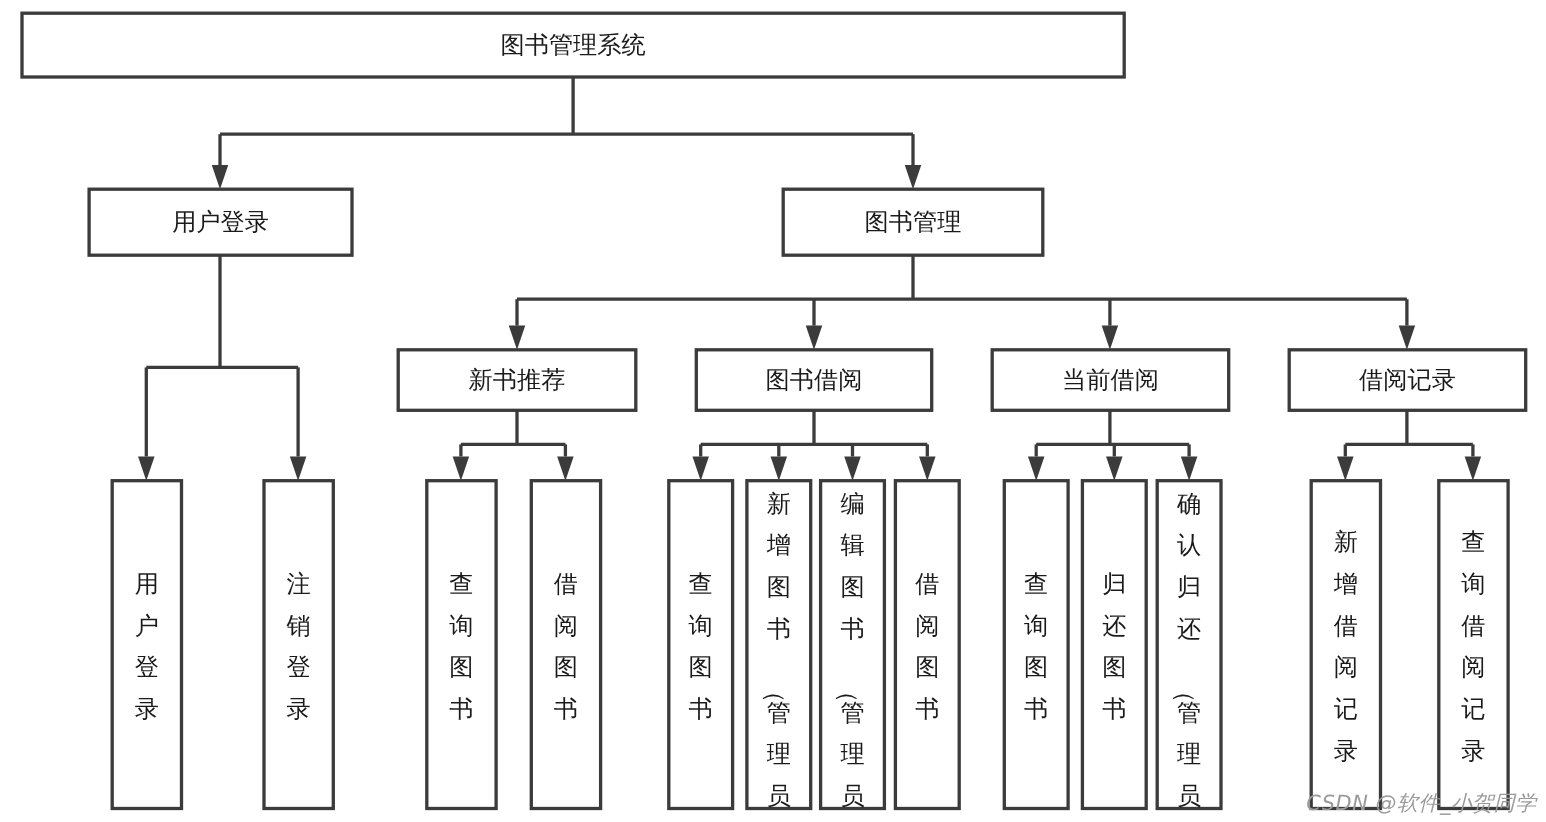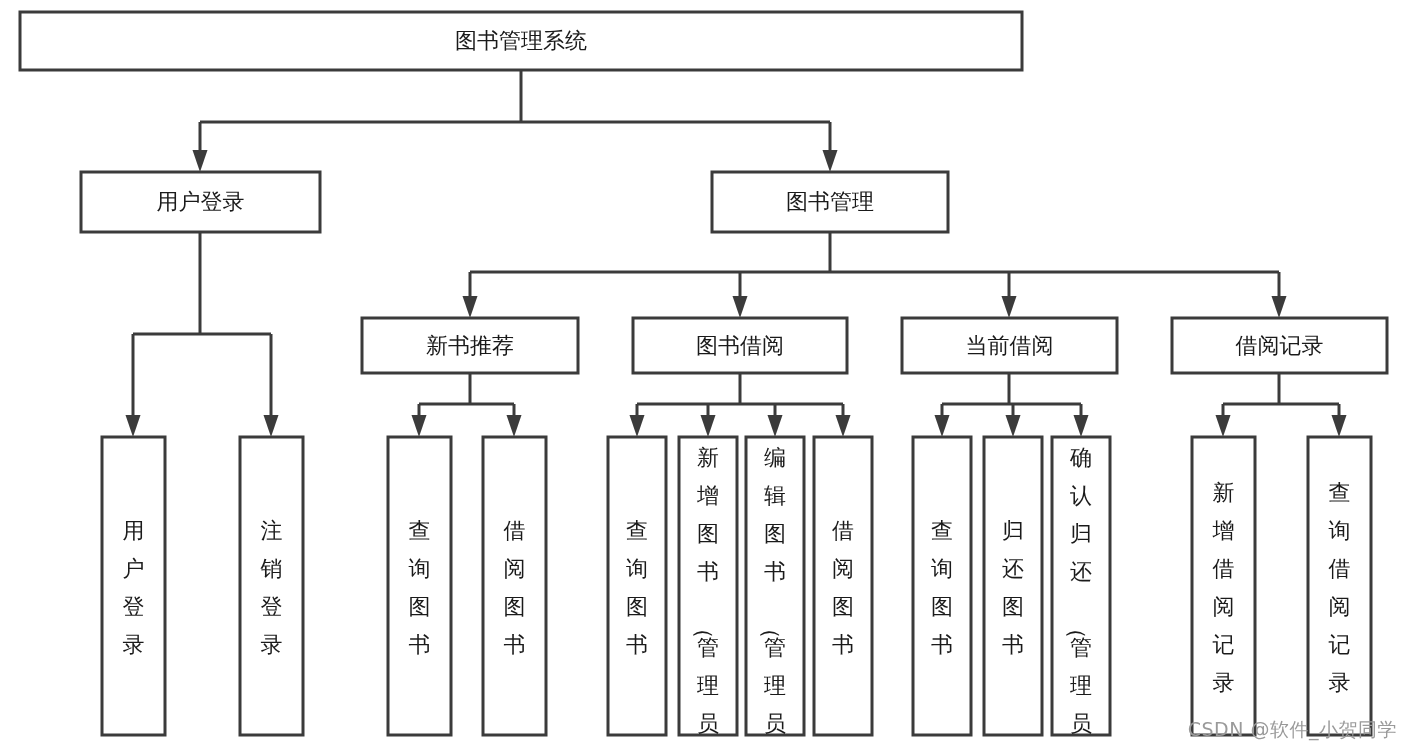--- a/index.html
+++ b/index.html
@@ -59,20 +59,21 @@
   .watermark {
     position: absolute;
     right: 8px;
     bottom: 4px;
     font-family: "DejaVu Sans", "Liberation Sans", sans-serif;
     font-size: 19px;
     color: #9a9a9a;
     letter-spacing: 0.5px;
     white-space: nowrap;
     pointer-events: none;
+    font-style: italic;
   }
 </style>
 </head>
 <body>
 
 <div id="diagram-root">
   <svg id="tree-svg" viewBox="0 0 1405 747" xmlns="http://www.w3.org/2000/svg">
     <g id="connectors-layer">
         <g>
           <path d="M 521 70 L 521 122" class="connector"></path>

